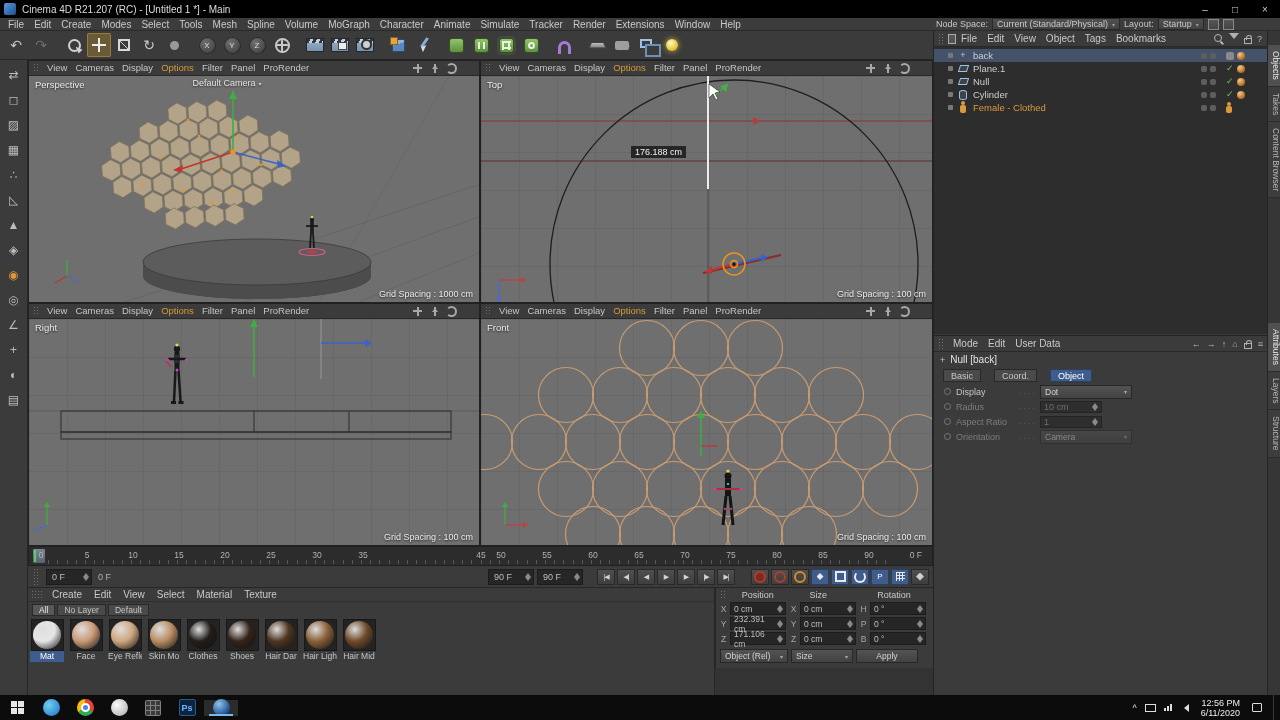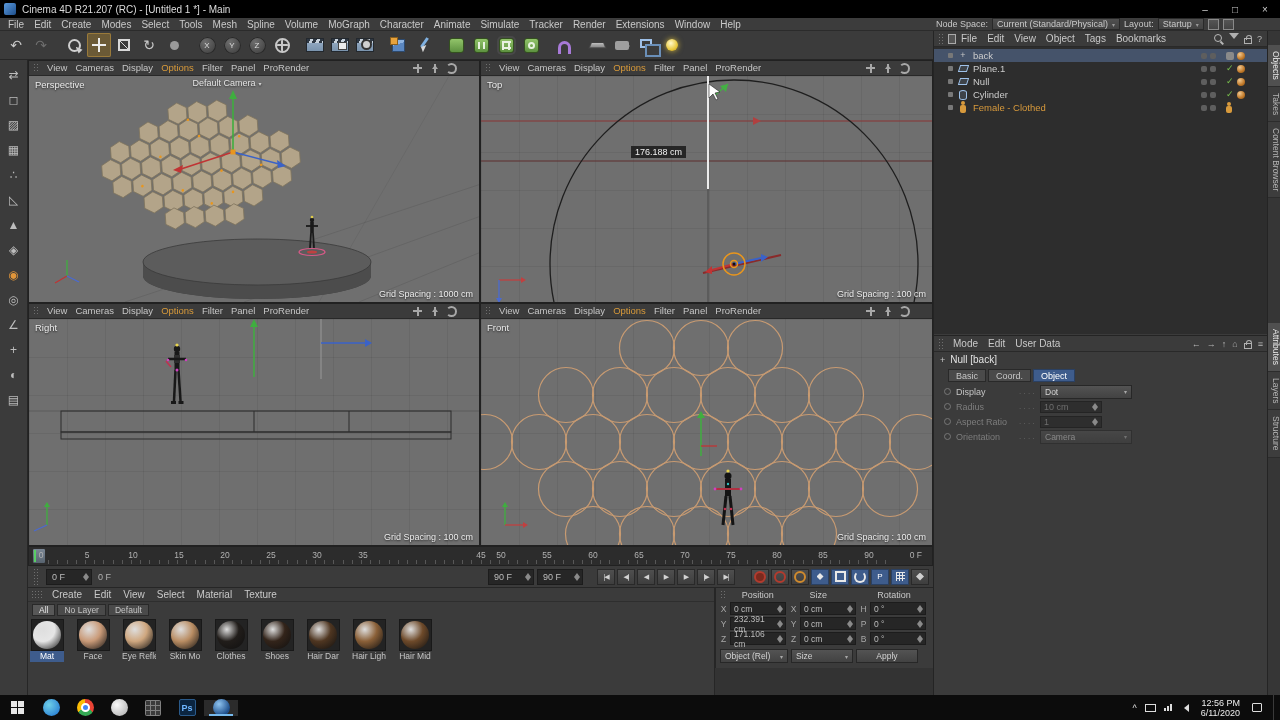--- a/index.html
+++ b/index.html
@@ -141,21 +141,21 @@
         background:repeating-linear-gradient(#e8e8e8 0 1px,transparent 1px 3px),repeating-linear-gradient(90deg,#e8e8e8 0 1px,transparent 1px 3px)}
   .k-sel::before{content:"";width:8px;height:8px;background:#cfcfcf;clip-path:polygon(50% 0,100% 50%,50% 100%,0 50%)}
 
   
   #matman{position:absolute;left:28px;top:588px;width:687px;height:107px;background:#3b3b3b;border-right:1px solid #262626}
   .mm-menu{height:14px;display:flex;align-items:center;border-bottom:1px solid #2e2e2e;padding-left:2px}
   .mm-menu span{padding:0 6px;font-size:10px;color:#c9c9c9}
   .mm-filters{height:15px;display:flex;gap:2px;align-items:center;padding-left:4px}
   .ftab{background:#4a4a4a;border:1px solid #292929;font-size:8.5px;height:12px;display:flex;align-items:center;padding:0 6px;color:#c4c4c4}
   .ftab.on{background:#585858;color:#e8e8e8}
-  .mats{display:flex;gap:12px;padding:2px 2px;align-items:flex-end}
+  .mats{display:flex;gap:5px;padding:2px 2px;align-items:flex-end}
   .mat{width:34px;display:flex;flex-direction:column;align-items:center;flex:none}
   .mat .ball{width:33px;height:32px;background:#232323;border:1px solid #191919;display:flex;align-items:center;justify-content:center}
   .mat .ball i{width:28px;height:28px;border-radius:50%;display:block}
   .mat .nm{font-size:8.5px;color:#c6c6c6;width:100%;text-align:center;height:11px;line-height:11px;overflow:hidden;white-space:nowrap}
   .mat.sel .nm{background:#3e5c8c;color:#fff}
 
   
   #coords{position:absolute;left:715px;top:588px;width:218px;height:80px;background:#3b3b3b;border-left:1px solid #262626}
   .co-head{display:flex;height:14px;align-items:center;font-size:9px;color:#c9c9c9;padding-left:3px}
   .co-head .h{width:70px;padding-left:12px}
@@ -203,21 +203,21 @@
   .tag-gen{width:8px;height:8px;background:#8a8a8a;border-radius:2px}
   .tag-fig{width:6px;height:7px;background:#d89a3c;border-radius:2px;position:relative;margin-top:3px}
   .tag-fig::before{content:"";position:absolute;left:1px;top:-4px;width:4px;height:4px;border-radius:50%;background:#d89a3c}
 
   #attrpanel{position:absolute;left:0;top:304px;width:334px;height:360px;background:#3b3b3b;border-top:1px solid #242424}
   .at-menu{height:16px;display:flex;align-items:center;border-bottom:1px solid #292929;padding-left:3px}
   .at-menu .mi{padding:0 5px;font-size:10px;color:#c9c9c9}
   .at-icons{margin-left:auto;display:flex;gap:6px;align-items:center;padding-right:5px;color:#b8b8b8;font-size:9px}
   .at-title{height:15px;display:flex;align-items:center;gap:5px;padding-left:6px;font-size:10px;color:#e2e2e2}
   .at-title .nicon{color:#c4c4c4;font-size:9px}
-  .at-tabs{display:flex;gap:2px;padding:2px 14px}
+  .at-tabs{display:flex;gap:13px;padding:2px 9px}
   .at-tab{background:#4a4a4a;border:1px solid #292929;height:13px;display:flex;align-items:center;padding:0 7px;font-size:9px;color:#c6c6c6}
   .at-tab.on{background:#3e5c8c;color:#fff;border-color:#2a4062}
   .at-section{font-size:9.5px;font-weight:bold;color:#e0e0e0;padding:5px 0 3px 8px}
   .at-row{height:15px;display:flex;align-items:center;gap:5px;padding-left:10px}
   .at-key{width:7px;height:7px;border:1px solid #777;border-radius:50%;flex:none}
   .at-label{width:58px;font-size:9px;color:#c4c4c4;white-space:nowrap;flex:none}
   .at-leader{color:#6e6e6e;font-size:8px;width:16px;overflow:hidden;flex:none}
   .at-row.off .at-label{color:#7d7d7d}
   .at-dd{width:92px}
   .at-row.off .dd{opacity:.5}

